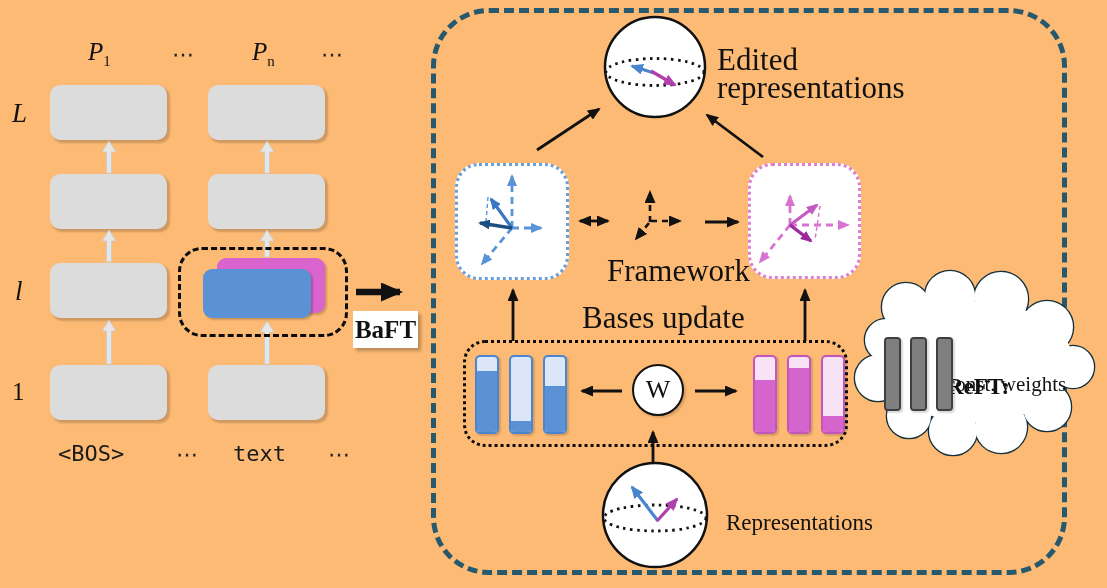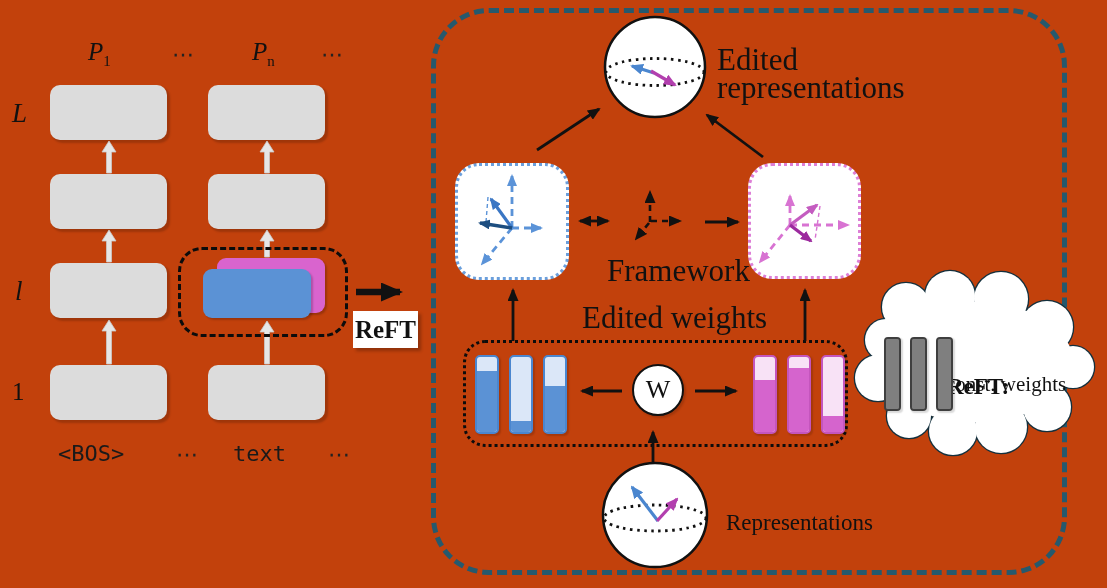--- a/index.html
+++ b/index.html
@@ -1,16 +1,16 @@
 <!DOCTYPE html>
 <html><head>
 <meta charset="utf-8">
 <style>
   html,body{margin:0;padding:0;background:#fff;}
-  #canvas{position:relative;width:1107px;height:588px;background:#c2410c;overflow:hidden;
+  #canvas{position:relative;width:1107px;height:588px;background:#fdba74;overflow:hidden;
           font-family:"Liberation Serif", serif;}
   .abs{position:absolute;}
   
   #under-svg{position:absolute;left:0;top:0;z-index:1;}
   .shape-layer{z-index:2;}
   #main-svg{position:absolute;left:0;top:0;z-index:4;pointer-events:none;}
   .text-layer{position:absolute;inset:0;z-index:5;pointer-events:none;}
   
   .gblock{position:absolute;width:117px;height:55px;background:#dcdcdc;border-radius:10px;
           box-shadow:2.5px 2.5px 2px rgba(0,0,0,0.18);}
@@ -225,26 +225,26 @@
 
     <div class="rowlabel" style="left:12px;top:98px;">L</div>
     <div class="rowlabel" style="left:15px;top:276px;">l</div>
     <div class="rowlabel" style="left:12px;top:378px;font-style:normal;font-size:25px;">1</div>
 
     <div class="token" style="left:58px;top:441px;">&lt;BOS&gt;</div>
     <div class="dots" style="left:176px;top:442px;">⋯</div>
     <div class="token" style="left:233px;top:441px;">text</div>
     <div class="dots" style="left:328px;top:442px;">⋯</div>
 
-    <div class="editbox">ReFT</div>
+    <div class="editbox">BaFT</div>
 
     <div class="label" style="left:717px;top:42px;">Edited</div>
     <div class="label" style="left:717px;top:70px;">representations</div>
     <div class="label" style="left:607px;top:253px;">Framework</div>
-    <div class="label" style="left:582px;top:300px;">Edited weights</div>
+    <div class="label" style="left:582px;top:300px;">Bases update</div>
     <div class="wcircle">
         <span>W</span>
       </div>
     <div class="label" style="left:726px;top:510px;font-size:23px;">Representations</div>
     <div class="label" style="left:947px;top:343px;font-weight:bold;font-size:23px;margin-top:31px;">ReFT:</div>
     <div class="label" style="left:946px;top:372px;font-size:21px;">const. weights</div>
 
     <div class="bars bars-blue" style="left:475px;top:355px;">
         <div class="bar">
           <div class="bar-fill" style="height: 82%;"></div>

